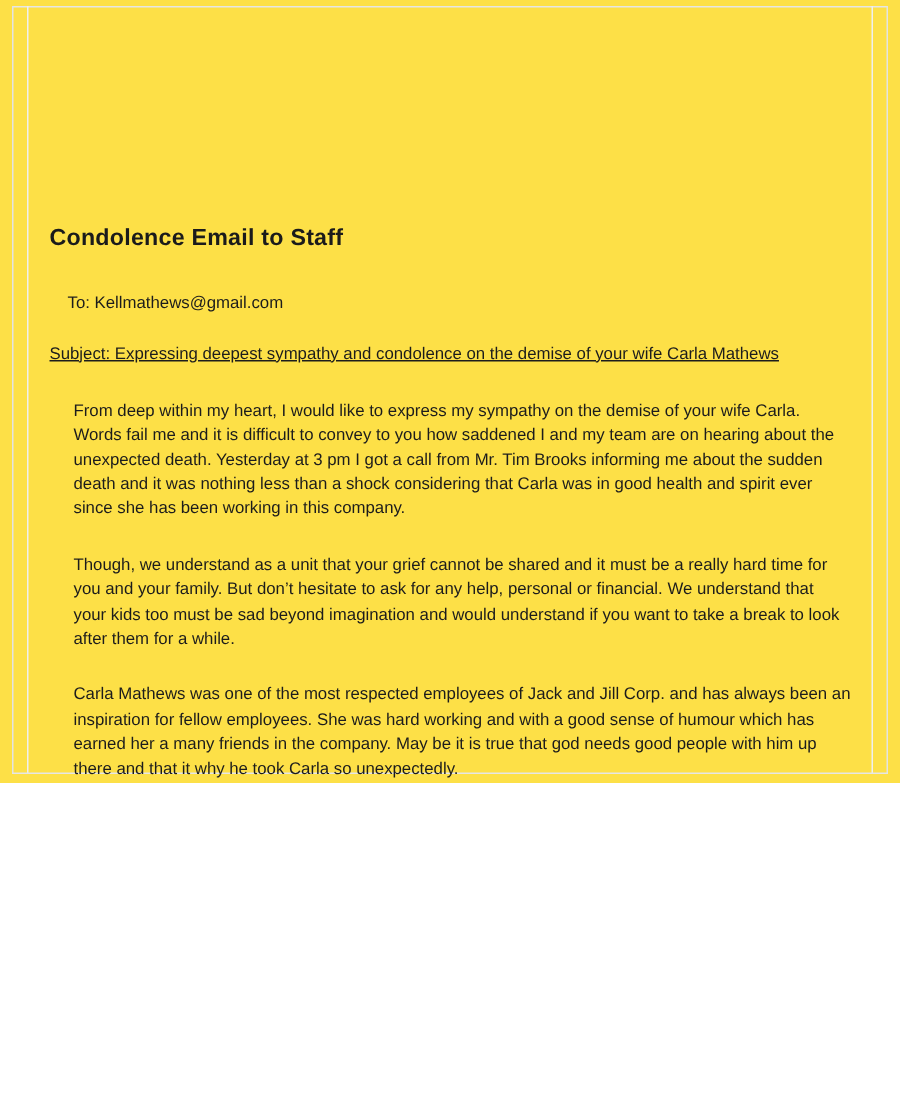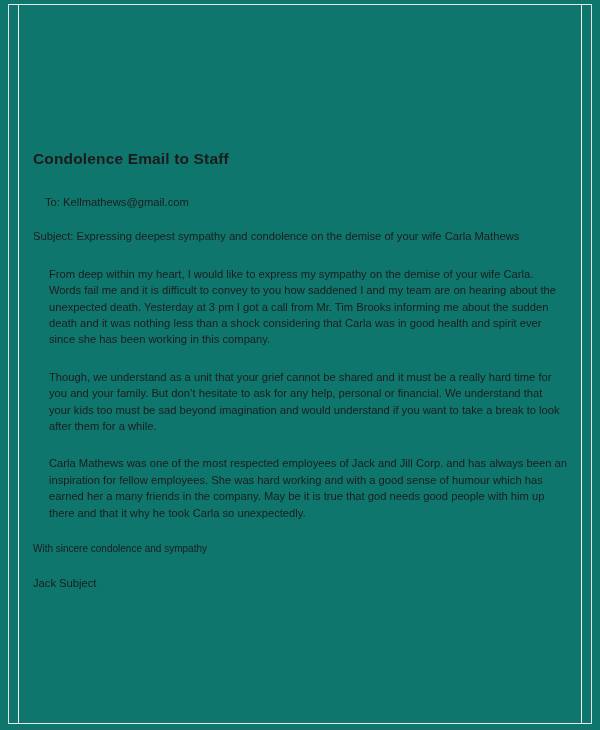--- a/index.html
+++ b/index.html
@@ -7,23 +7,23 @@
     padding: 0;
     background: #ffffff;
   }
   body {
     font-family: "Liberation Sans", sans-serif;
     -webkit-font-smoothing: antialiased;
   }
   .page {
     position: relative;
     width: 600px;
-    height: 730px;
+    height: 522px;
     box-sizing: border-box;
-    background: #0f766e;
+    background: #fde047;
     overflow: hidden;
   }
   
   .page-frame-top {
     position: absolute;
     top: 4px;
     left: 8px;
     right: 8px;
     height: 1px;
     background: #e6e6e6;
@@ -90,20 +90,21 @@
     color: #1c1c1c;
     line-height: 1.35;
     margin: 0 0 19px 12px;
   }
 
   .subject-line {
     font-size: 11.2px;
     color: #1c1c1c;
     line-height: 1.35;
     margin: 0 0 22px 0;
+    text-decoration: underline;
   }
 
   .body-par {
     font-size: 11.2px;
     color: #1c1c1c;
     line-height: 16.4px;
     margin: 0 0 21px 16px;
     text-align: left;
   }
 

